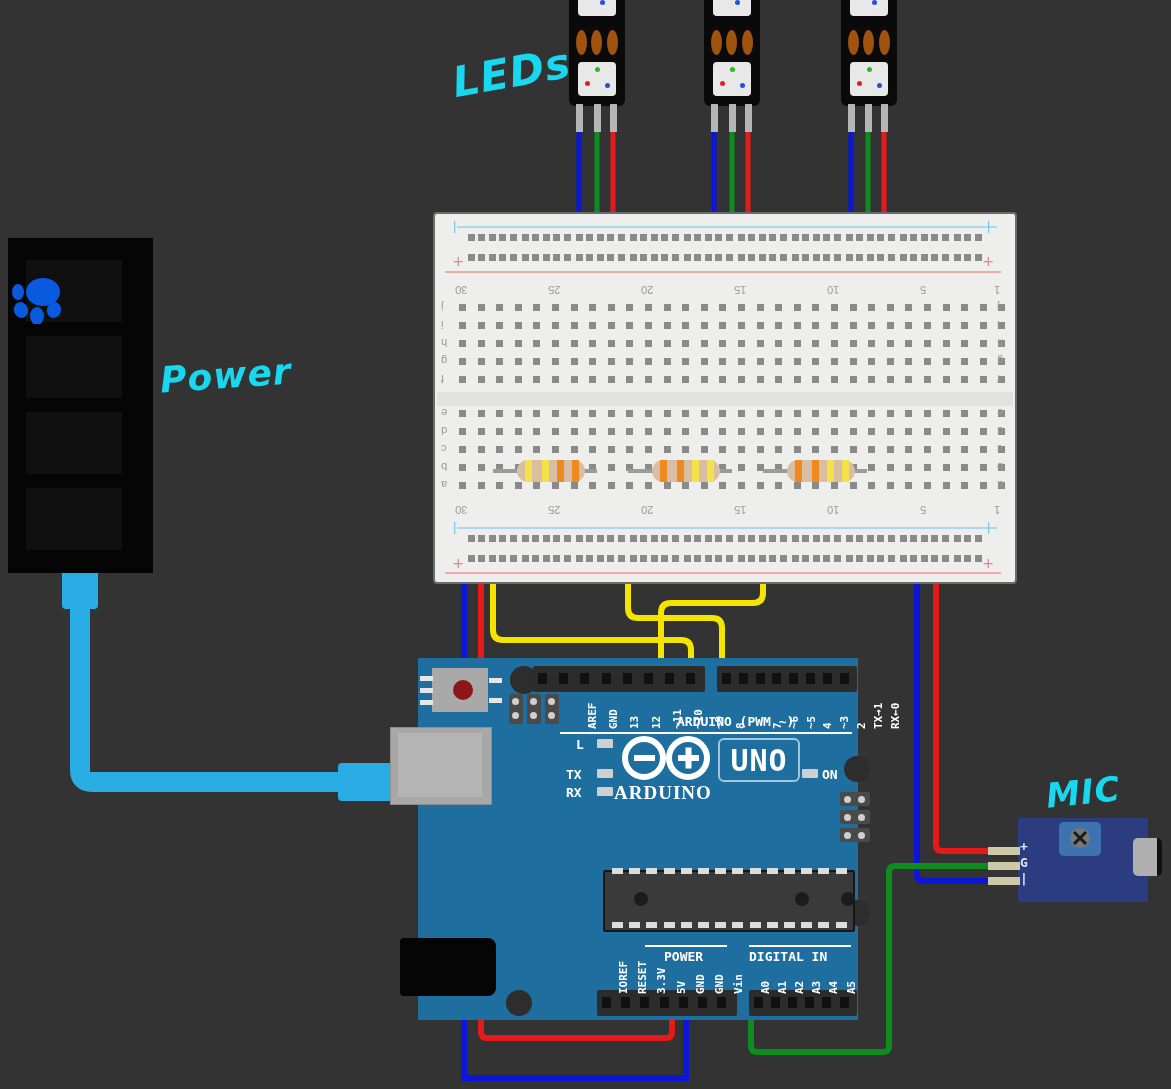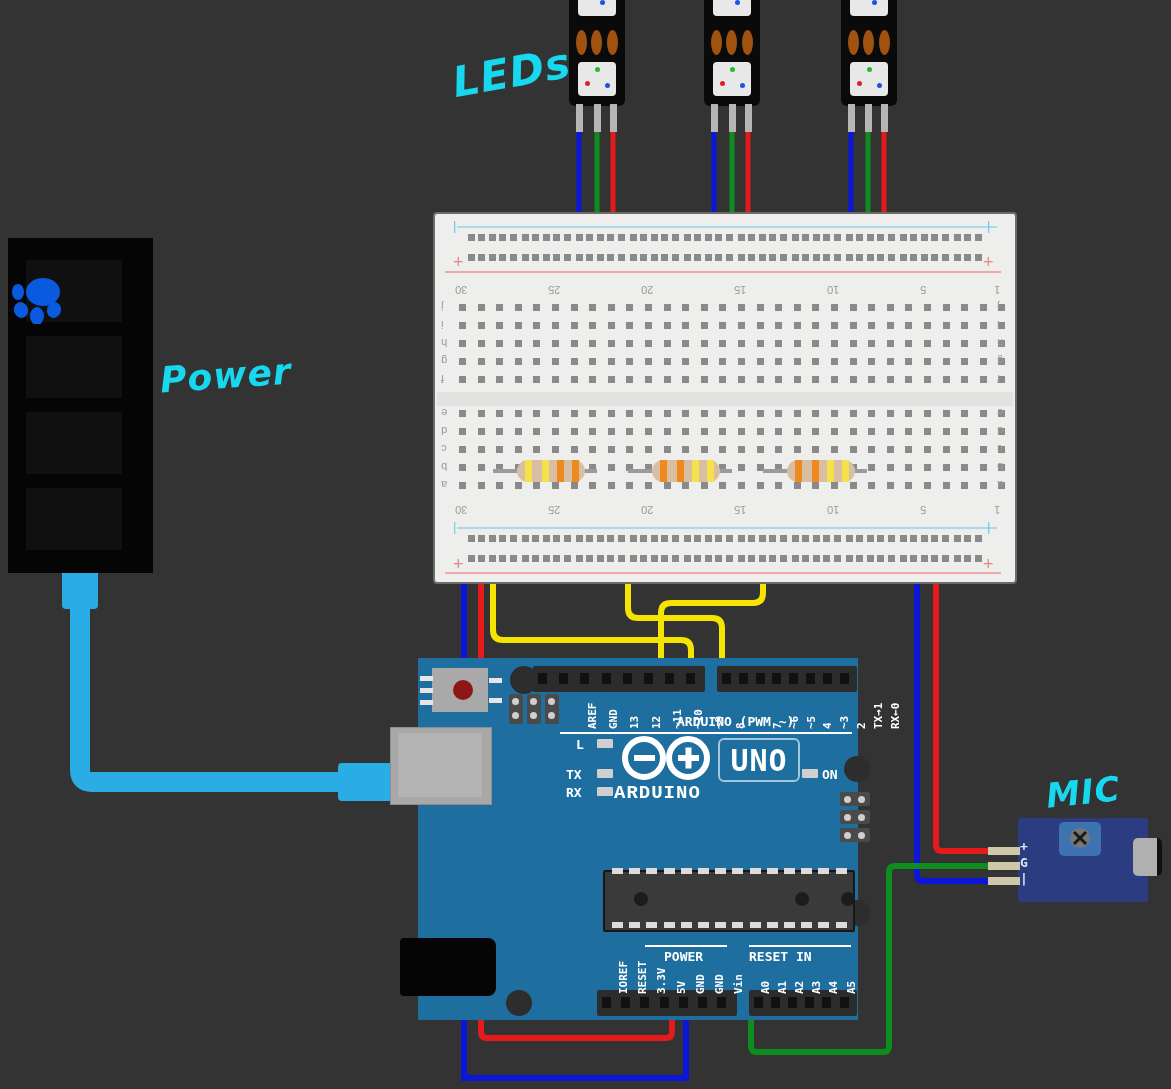--- a/index.html
+++ b/index.html
@@ -112,21 +112,21 @@
   .reg-tab{position:absolute;width:13px;height:5px;background:#e6e6e6;}
   #uno-badge{
     position:absolute;left:718px;top:738px;width:78px;height:40px;
     border:2px solid #9fc7de;border-radius:6px;
     color:#ffffff;font-size:30px;font-weight:bold;
     font-family:"DejaVu Sans Mono", monospace;
     display:flex;align-items:center;justify-content:center;letter-spacing:1px;
   }
   #arduino-word{
     position:absolute;left:614px;top:782px;color:#ffffff;font-size:19px;font-weight:bold;
-    font-family:Liberation Mono, monospace;letter-spacing:1px;
+    font-family:Liberation Serif, serif;letter-spacing:1px;
   }
   #infinity{position:absolute;left:620px;top:735px;width:92px;height:46px;}
   .led-ind{position:absolute;width:16px;height:9px;background:#cfcfcf;border-radius:1px;}
   .ind-label{position:absolute;color:#ffffff;font-size:13px;font-weight:bold;
     font-family:"DejaVu Sans Mono", monospace;}
   .icsp-pad{position:absolute;width:14px;height:30px;background:#4a4a4a;border-radius:2px;}
   .icsp-hole{position:absolute;width:7px;height:7px;border-radius:50%;background:#cfcfcf;}
 
   
   #mic{
@@ -978,21 +978,21 @@
       <div class="ard-label" style="left: 827.4px; top: 994px;">A4</div>
       <div class="ard-label" style="left: 844.5px; top: 994px;">A5</div>
     </div>
 
   <div class="ard-label-h" id="txt-digital" style="left:677px;top:714px;">ARDUINO (PWM ~)</div>
   <div class="ard-line" style="left:560px;top:732px;width:292px;"></div>
 
   <div class="ard-label-h" id="txt-power" style="left:664px;top:949px;">POWER</div>
   <div class="ard-line" style="left:645px;top:945px;width:82px;"></div>
 
-  <div class="ard-label-h" id="txt-analog" style="left:749px;top:949px;">RESET IN</div>
+  <div class="ard-label-h" id="txt-analog" style="left:749px;top:949px;">DIGITAL IN</div>
   <div class="ard-line" style="left:749px;top:945px;width:102px;"></div>
 
   <div class="ind-label" style="left:576px;top:737px;">L</div>
   <div class="led-ind" style="left:597px;top:739px;"></div>
   <div class="ind-label" style="left:566px;top:767px;">TX</div>
   <div class="led-ind" style="left:597px;top:769px;"></div>
   <div class="ind-label" style="left:566px;top:785px;">RX</div>
   <div class="led-ind" style="left:597px;top:787px;"></div>
   <div class="led-ind" style="left:802px;top:769px;"></div>
   <div class="ind-label" style="left:822px;top:767px;">ON</div>

